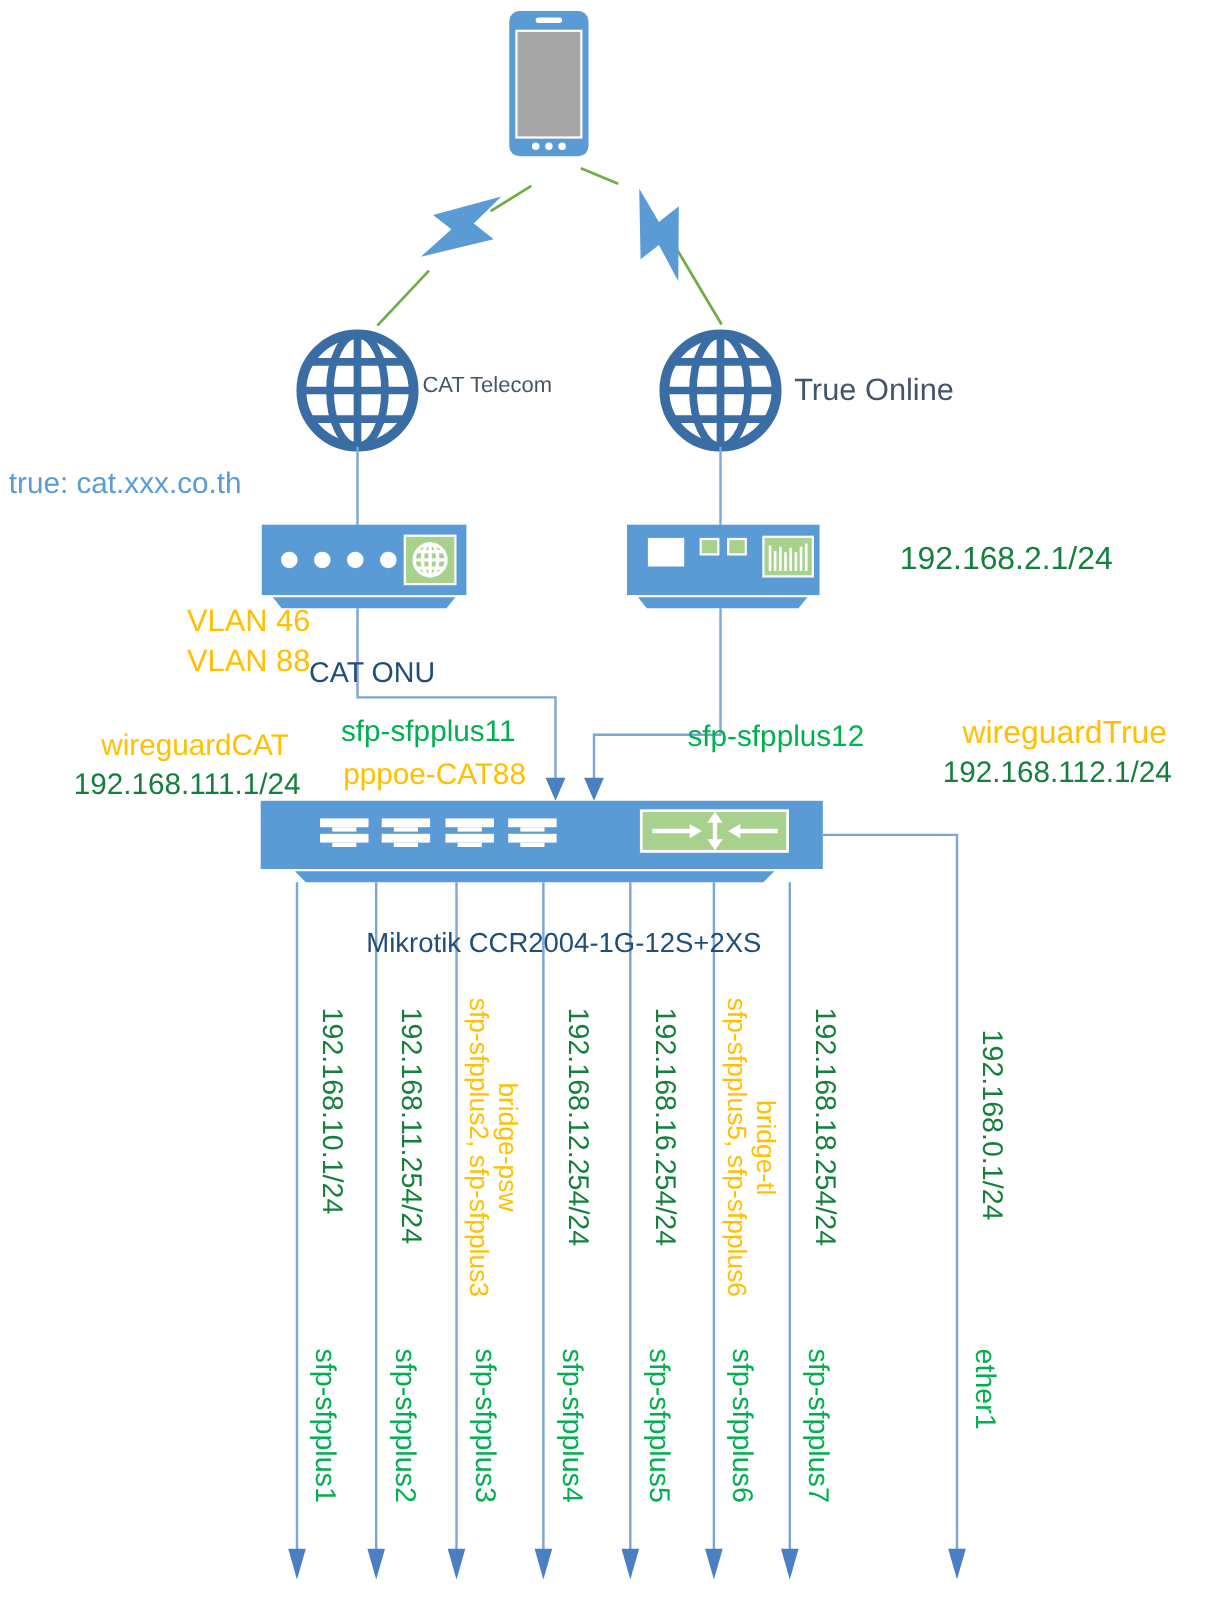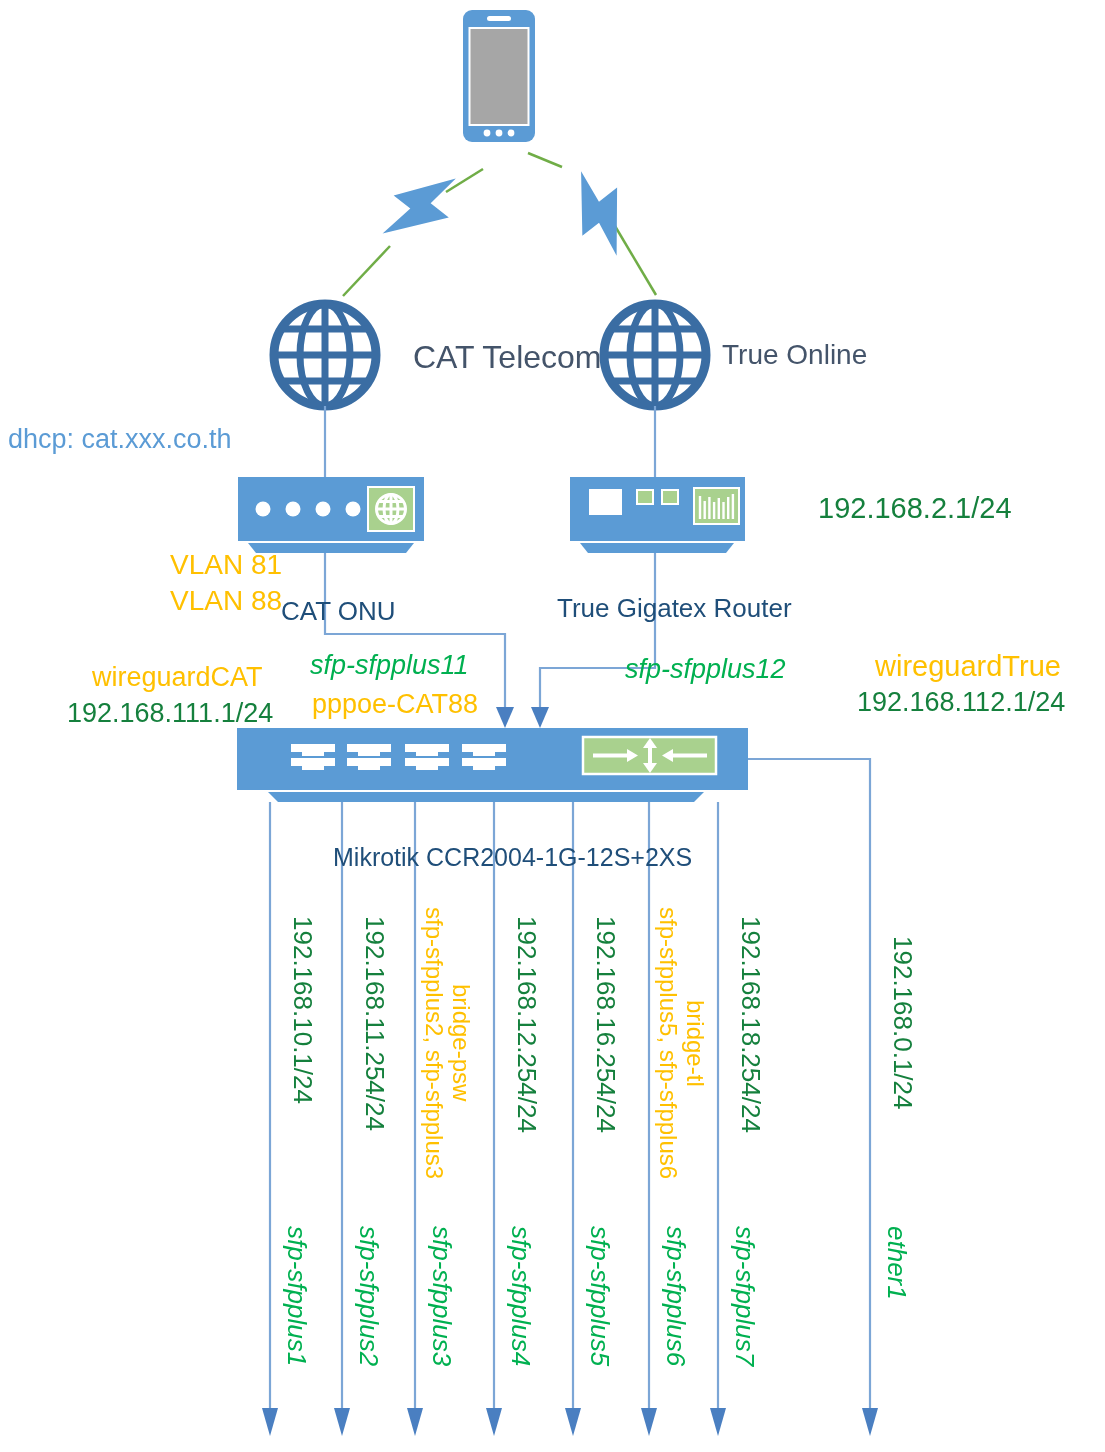--- a/index.html
+++ b/index.html
@@ -4,21 +4,21 @@
 <style>
   html,body{margin:0;padding:0;background:#ffffff;}
   .stage{
     position:relative;width:1105px;height:1452px;background:#ffffff;
     font-family:"Liberation Sans",sans-serif;overflow:hidden;
   }
   .canvas{position:absolute;left:0;top:0;}
   .lbl{position:absolute;white-space:nowrap;line-height:1.15;}
   .red{color:#15803d;}
   .orange{color:#FFC000;}
-  .green{color:#00B050;font-style:italic;}
+  .green{color:#00B050;}
   .navy{color:#1F4E79;}
   .slate{color:#44546A;}
   .ltblue{color:#5B9BD5;}
   .vert{writing-mode:vertical-rl;line-height:1.1;white-space:nowrap;}
   .vpair{position:absolute;display:flex;flex-direction:row;align-items:center;}
   .vpair .vert{position:static;}
 </style>
 </head>
 <body>
 
@@ -165,30 +165,29 @@
       <polygon points="334,1408 350,1408 342,1436"></polygon>
       <polygon points="407,1408 423,1408 415,1436"></polygon>
       <polygon points="486,1408 502,1408 494,1436"></polygon>
       <polygon points="565,1408 581,1408 573,1436"></polygon>
       <polygon points="641,1408 657,1408 649,1436"></polygon>
       <polygon points="710,1408 726,1408 718,1436"></polygon>
       <polygon points="862,1408 878,1408 870,1436"></polygon>
     </g>
   </svg>
 
-  <div class="lbl ltblue" style="left:8px;top:424px;font-size:27px">dhcp: cat.xxx.co.th</div>
-
-  <div class="lbl slate" style="left:413px;top:339px;font-size:32px">CAT Telecom</div>
+  <div class="lbl ltblue" style="left:8px;top:424px;font-size:27px">true: cat.xxx.co.th</div>
+
+  <div class="lbl slate" style="left:384px;top:339px;font-size:20px">CAT Telecom</div>
   <div class="lbl slate" style="left:722px;top:339px;font-size:28px">True Online</div>
 
-  <div class="lbl orange" style="left:170px;top:549px;font-size:28px">VLAN 81</div>
+  <div class="lbl orange" style="left:170px;top:549px;font-size:28px">VLAN 46</div>
   <div class="lbl orange" style="left:170px;top:585px;font-size:28px">VLAN 88</div>
   <div class="lbl navy" style="left:281px;top:597px;font-size:26px">CAT ONU</div>
 
-  <div class="lbl navy" style="left:557px;top:594px;font-size:26px">True Gigatex Router</div>
   <div class="lbl red" style="left:818px;top:492px;font-size:29px">192.168.2.1/24</div>
 
   <div class="lbl orange" style="left:92px;top:662px;font-size:27px">wireguardCAT</div>
   <div class="lbl red" style="left:67px;top:698px;font-size:27px">192.168.111.1/24</div>
   <div class="lbl green" style="left:310px;top:650px;font-size:27px">sfp-sfpplus11</div>
   <div class="lbl orange" style="left:312px;top:689px;font-size:27px">pppoe-CAT88</div>
 
   <div class="lbl green" style="left:625px;top:654px;font-size:27px">sfp-sfpplus12</div>
   <div class="lbl orange" style="left:875px;top:650px;font-size:29px">wireguardTrue</div>
   <div class="lbl red" style="left:857px;top:687px;font-size:27px">192.168.112.1/24</div>

